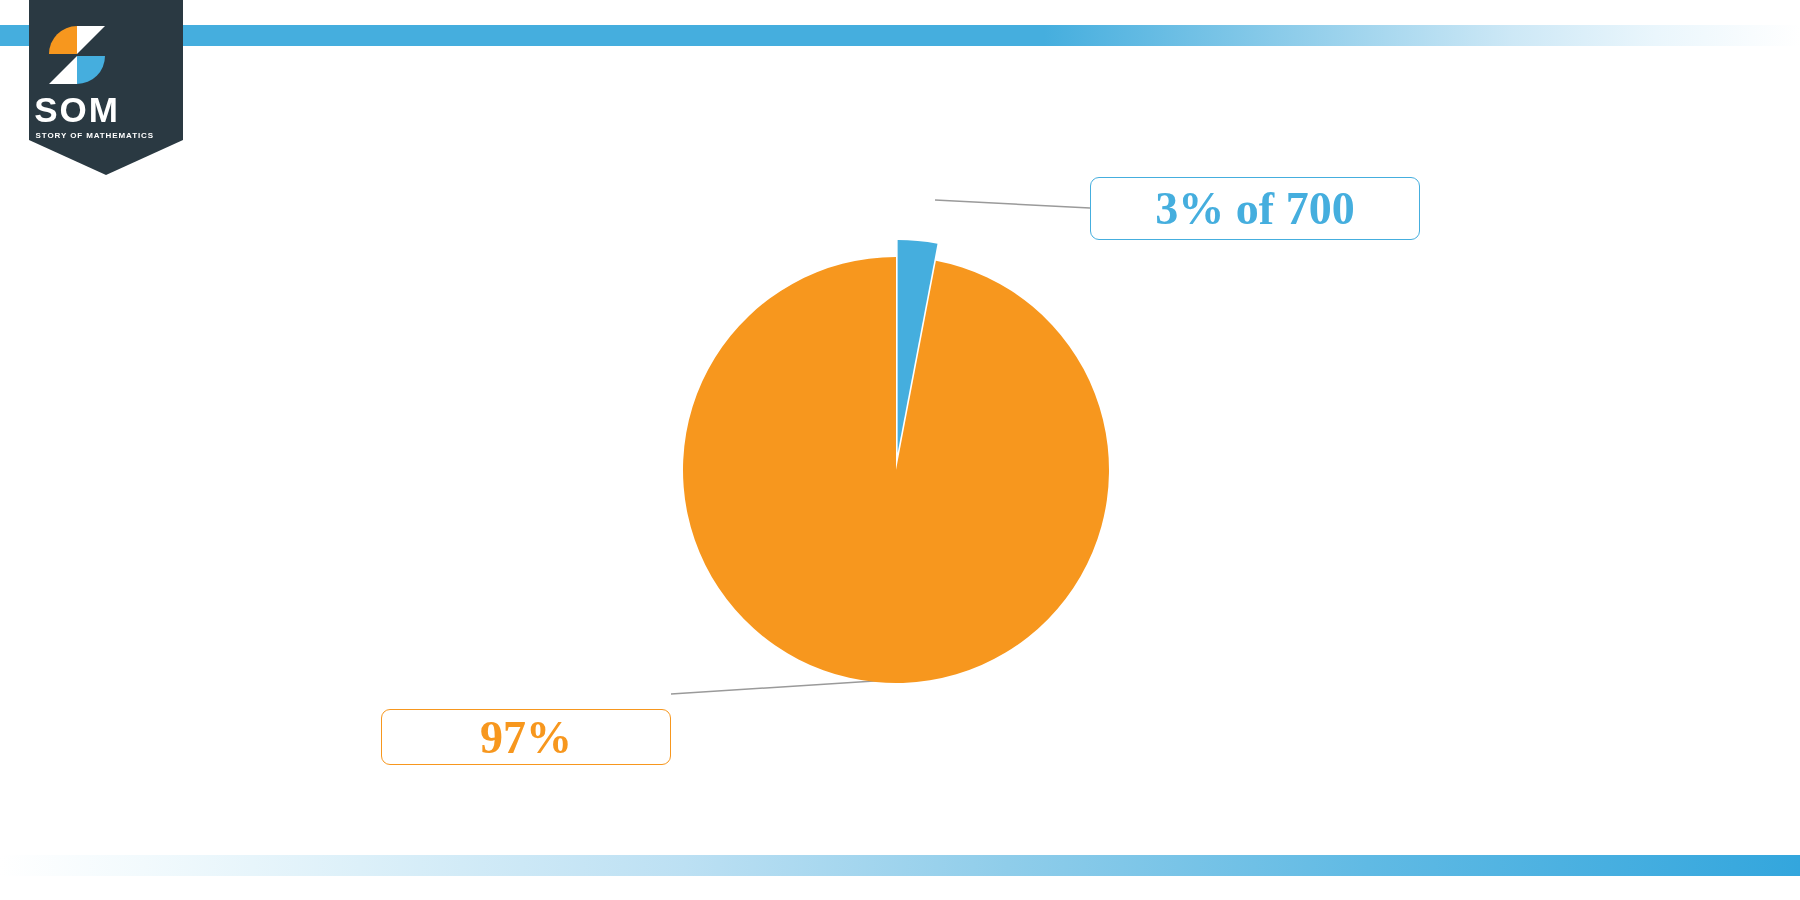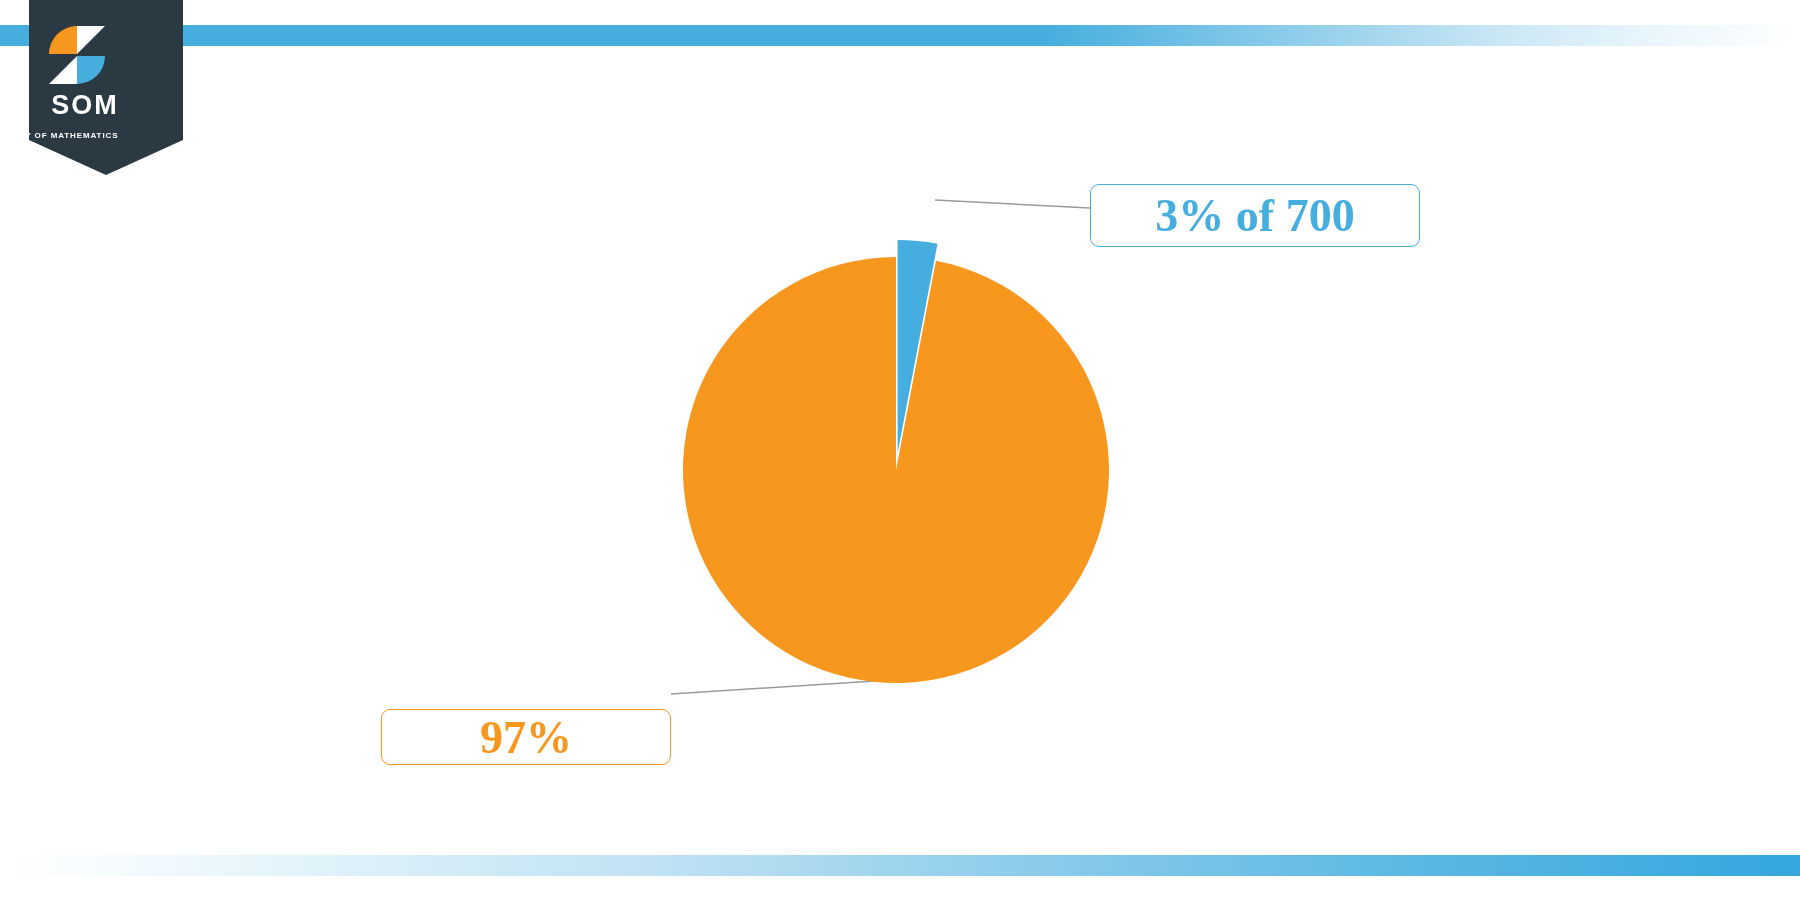--- a/index.html
+++ b/index.html
@@ -69,31 +69,30 @@
   }
   .logo-word {
     position: absolute;
     left: 0;
     top: 92px;
     width: 154px;
     text-align: center;
     color: #ffffff;
     font-family: "Liberation Sans", sans-serif;
     font-weight: 700;
-    font-size: 27px;
+    font-size: 35px;
     letter-spacing: 2px;
     line-height: 1;
-    margin-left: 8px;
   }
   .logo-tagline {
     position: absolute;
     left: 0;
     top: 132px;
     width: 154px;
-    text-align: left;
+    text-align: right;
     color: #ffffff;
     font-family: "Liberation Sans", sans-serif;
     font-weight: 700;
     font-size: 8px;
     letter-spacing: 0.9px;
     line-height: 1;
   }
 
   
   .chart-area {
@@ -112,21 +111,21 @@
     border-radius: 9px;
     display: flex;
     align-items: center;
     justify-content: center;
     font-family: "Liberation Serif", serif;
     font-weight: 700;
     white-space: nowrap;
   }
   .callout-blue {
     left: 1090px;
-    top: 184px;
+    top: 177px;
     width: 330px;
     height: 63px;
     border: 1.6px solid #45aede;
     color: #45aede;
     font-size: 46px;
     text-align: right;
   }
   .callout-orange {
     left: 381px;
     top: 666px;

